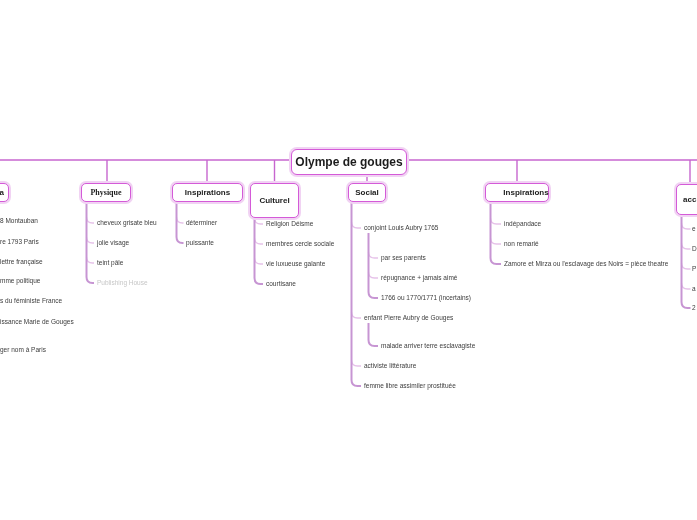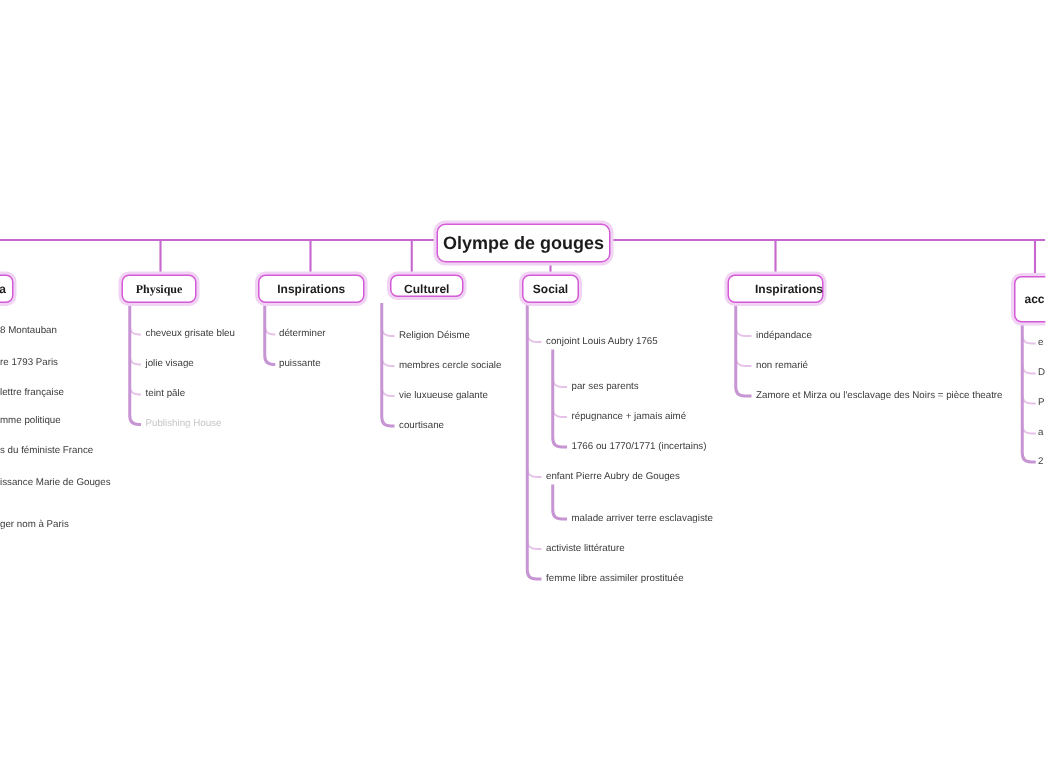--- a/index.html
+++ b/index.html
@@ -83,21 +83,21 @@
   </div>
 
   <div class="node" style="left:81px;top:183px;width:50px;height:19px;font-family:Liberation Serif, serif;">
     <span>Physique</span>
   </div>
 
   <div class="node" style="left:172px;top:183px;width:71px;height:19px;">
     <span>Inspirations</span>
   </div>
 
-  <div class="node" style="left:260px;top:183px;width:49px;height:15px;align-items:flex-end;">
+  <div class="node" style="left:250px;top:183px;width:49px;height:35px;">
     <span>Culturel</span>
   </div>
 
   <div class="node" style="left:348px;top:183px;width:38px;height:19px;">
     <span>Social</span>
   </div>
 
   <div class="node" style="left:485px;top:183px;width:64px;height:19px;padding-left:18px;">
     <span>Inspirations</span>
   </div>

